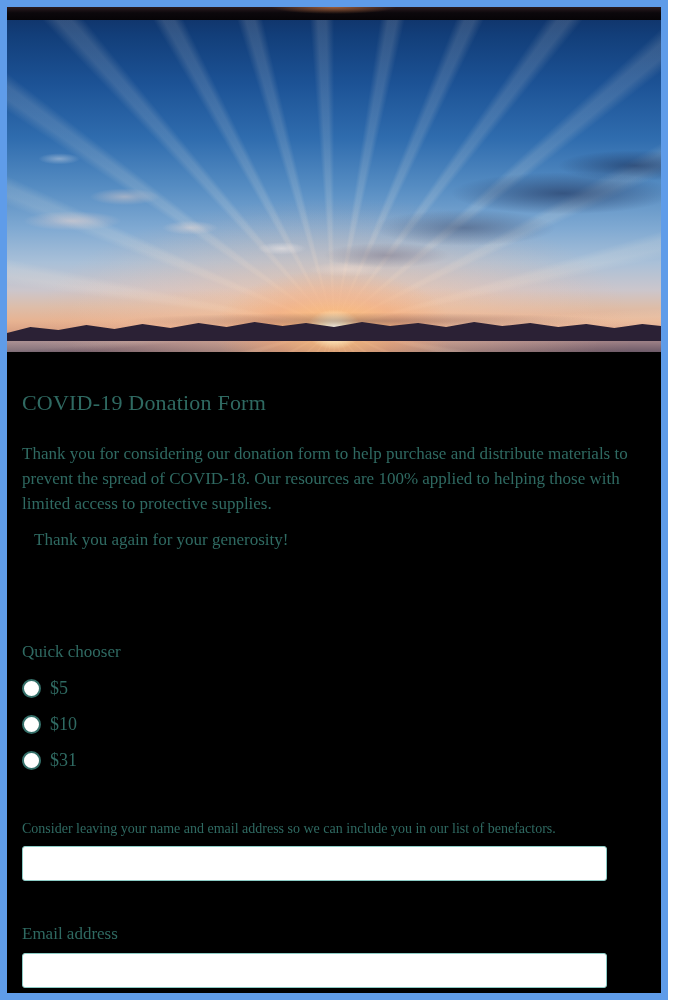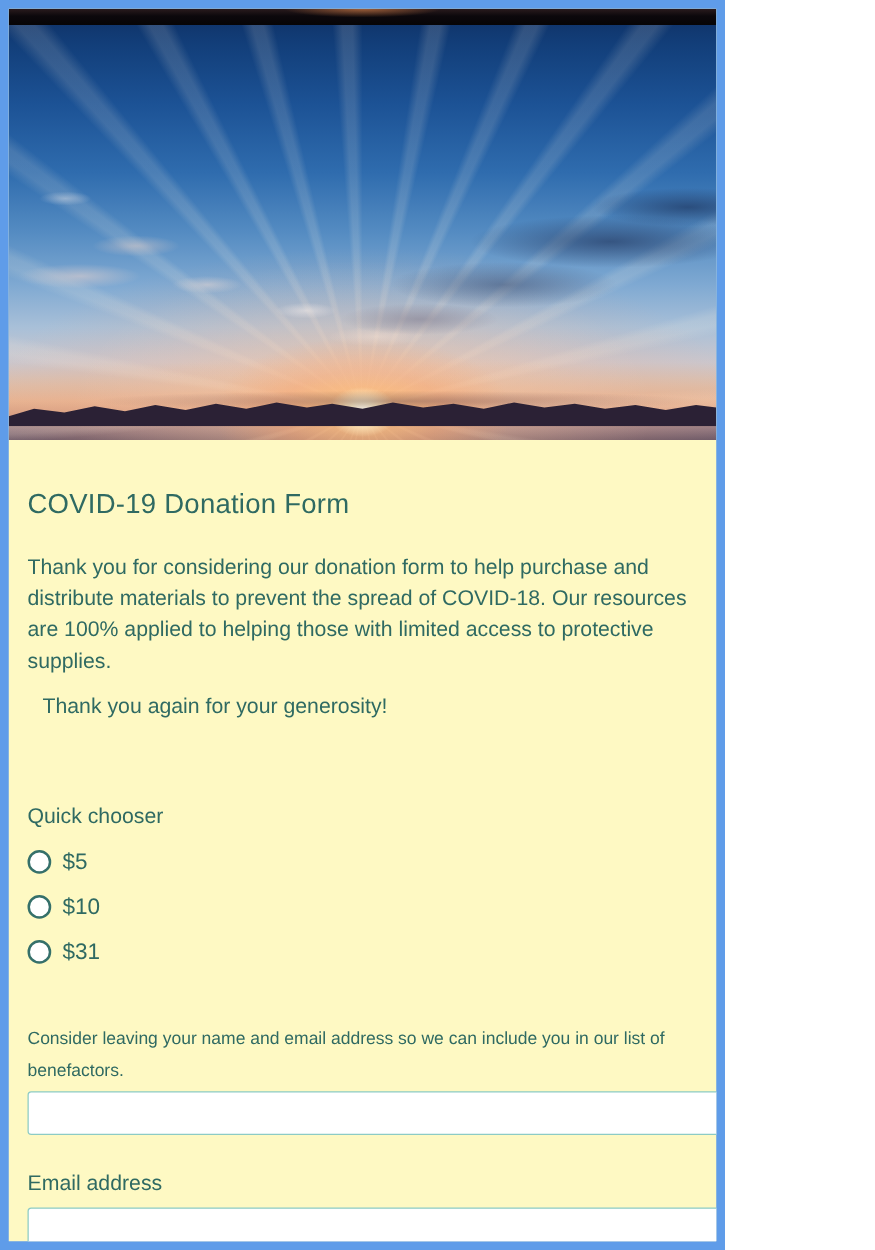--- a/index.html
+++ b/index.html
@@ -1,24 +1,24 @@
 <!DOCTYPE html>
 <html><head>
 <meta charset="utf-8">
 <style>
   html, body { margin: 0; padding: 0; background: #ffffff; }
 
   .page {
-    width: 580px;
+    width: 668px;
     height: 1000px;
     box-sizing: border-box;
     border: 7px solid #5f9ce9;
-    background: #fef9c3;
+    background: #000000;
     overflow: hidden;
-    font-family: Liberation Sans, sans-serif;
+    font-family: Liberation Serif, serif;
   }
 
   
   .hero {
     position: relative;
     width: 100%;
     height: 345px;
     overflow: hidden;
     background: linear-gradient(180deg,
       #0f2f63 0%,
@@ -76,21 +76,21 @@
   .content { padding: 0 15px; color: #2f6a62; }
   .form-title {
     margin: 38px 0 0;
     font-size: 22px;
     font-weight: normal;
     letter-spacing: 0.2px;
   }
   .intro { margin: 25px 0 0; font-size: 17px; line-height: 25px; max-width: 652px; }
   .thanks { margin: 11px 12px 0; font-size: 17px; line-height: 25px; }
 
-  .fields-row { display: flex; margin-top: 64px; }
+  .fields-row { display: flex; margin-top: 88px; }
   .quick-col { width: 163px; flex: none; }
   .field-label { font-size: 17px; line-height: 24px; }
 
   .radio-option { display: flex; align-items: center; height: 24px; margin-top: 12px; cursor: pointer; }
   .radio-option:first-of-type { margin-top: 8px; }
   .radio-circle {
     width: 19px; height: 19px; box-sizing: border-box; flex: none;
     border: 2px solid #35706a; border-radius: 50%; background: #ffffff;
   }
   .radio-label { margin-left: 9px; font-size: 18px; }
@@ -99,21 +99,21 @@
     display: block; box-sizing: border-box;
     border: 1px solid #8ccbc5; border-radius: 3px;
     background: #ffffff; color: #2f6a62;
     font-family: inherit; font-size: 16px; padding: 0 8px; outline: none;
   }
   .input-small { width: 110px; height: 37px; margin-top: 6px; }
   .input-wide { width: 585px; height: 35px; }
 
   .note { margin: 44px 0 0; font-size: 14px; line-height: 26px; max-width: 652px; }
   .name-input { margin-top: 4px; }
-  .email-label { margin-top: 27px; }
+  .email-label { margin-top: 41px; }
   .email-input { margin-top: 7px; }
 </style>
 </head>
 <body>
 
 <div class="page">
 
   <div class="hero">
     <div class="rays"></div>
     <div class="glow"></div>

